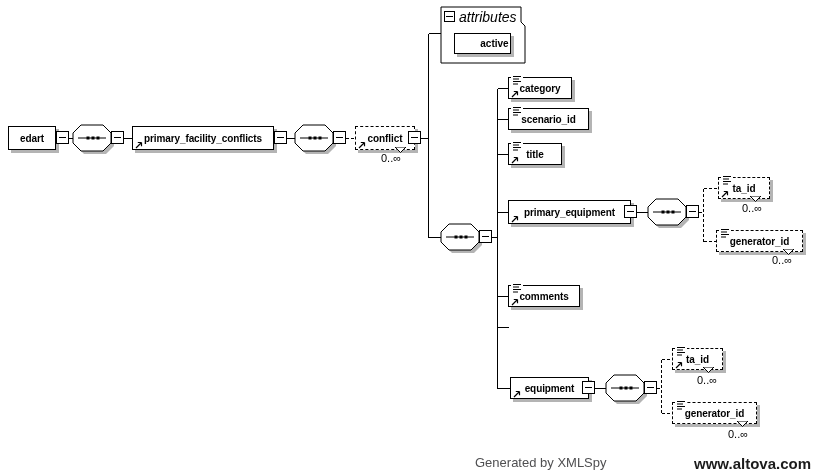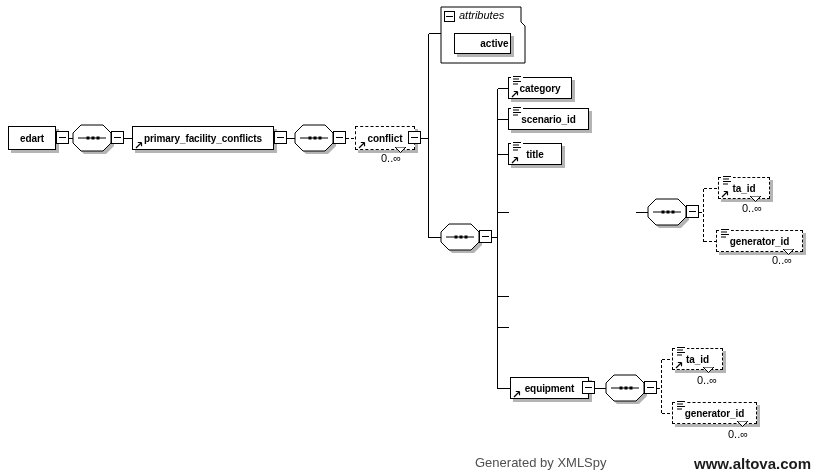--- a/index.html
+++ b/index.html
@@ -19,21 +19,21 @@
   .handle.fix{position:absolute;}
   .seq{position:absolute;z-index:2;width:44px;height:32px;}
   .lines-ic{position:absolute;left:2px;top:-4px;z-index:4;background:#fff;line-height:0;padding:0 1px;}
   .arrow-ic{position:absolute;left:2px;bottom:0px;z-index:4;line-height:0;}
   .chev-ic{position:absolute;right:7px;bottom:-5px;z-index:4;line-height:0;}
   .occ{position:absolute;z-index:2;font-size:11px;color:#000;}
   .attr-panel{position:absolute;left:440px;top:6px;z-index:3;width:88px;height:60px;}
   .attr-outline{position:absolute;left:0;top:0;}
   .attr-toggle{position:absolute;left:4px;top:5px;width:11px;height:11px;background:#fff;border:1px solid #000;}
   .attr-toggle::after{content:"";position:absolute;left:1px;right:1px;top:4px;border-top:1px solid #000;}
-  .attr-label{position:absolute;left:19px;top:3px;font-style:italic;font-size:11px;color:#000;white-space:nowrap;}
+  .attr-label{position:absolute;left:19px;top:3px;font-style:italic;font-size:14px;color:#000;white-space:nowrap;}
   .attr-item{position:absolute;left:14px;top:27px;width:57px;height:21px;background:#fff;border:1px solid #000;
              box-shadow:3px 3px 0 #b4b4b4;display:flex;align-items:center;justify-content:center;
              font-weight:bold;font-size:10px;padding-left:24px;}
   .footer-gen{position:absolute;left:475px;top:455px;font-size:13px;color:#4f4f51;z-index:3;}
   .footer-site{position:absolute;right:5px;top:455px;font-size:15px;font-weight:bold;color:#1c1c1c;z-index:3;}
 </style>
 </head>
 <body>
 
 <div id="canvas">
@@ -199,20 +199,29 @@
         </svg>
     </span>
     <span class="arrow-ic">
       <svg width="9" height="9">
           <path d="M1,8 L6.5,2.5 M6.5,2.5 H2.8 M6.5,2.5 V6.2" stroke="#000" stroke-width="1.2" fill="none"></path>
         </svg>
     </span>
     <span class="txt">title</span>
   </div>
 
+  <div class="ebox" style="left:508px;top:200px;width:123px;height:24px">
+    <span class="arrow-ic">
+      <svg width="9" height="9">
+          <path d="M1,8 L6.5,2.5 M6.5,2.5 H2.8 M6.5,2.5 V6.2" stroke="#000" stroke-width="1.2" fill="none"></path>
+        </svg>
+    </span>
+    <span class="txt">primary_equipment</span>
+    <span class="handle on"></span>
+  </div>
 
   <div class="seq" style="left:647px;top:198px">
     <svg width="44" height="32" viewBox="0 0 44 32">
       <polygon points="8,0 30,0 38,8 38,18 30,26 8,26 0,18 0,8" transform="translate(4,4)" fill="#b4b4b4"></polygon>
       <g transform="translate(1,1)">
         <polygon points="8,0 30,0 38,8 38,18 30,26 8,26 0,18 0,8" fill="#fff" stroke="#000"></polygon>
         <line x1="5" y1="13" x2="33" y2="13" stroke="#000"></line>
         <rect x="13.5" y="11.5" width="3" height="3" fill="#000"></rect>
         <rect x="18.5" y="11.5" width="3" height="3" fill="#000"></rect>
         <rect x="23.5" y="11.5" width="3" height="3" fill="#000"></rect>
@@ -259,20 +268,38 @@
     </span>
     <span class="txt">generator_id</span>
     <span class="chev-ic">
       <svg width="13" height="7">
           <polygon points="1,0 6.5,5.5 12,0" fill="#fff" stroke="#000" stroke-width="1"></polygon>
         </svg>
     </span>
   </div>
   <span class="occ" style="left:772px;top:254px">0..∞</span>
 
+  <div class="ebox" style="left:508px;top:285px;width:72px;height:22px">
+    <span class="lines-ic">
+      <svg width="10" height="11">
+          <g stroke="#000" stroke-width="1">
+            <line x1="1" y1="2.5" x2="9" y2="2.5"></line>
+            <line x1="1" y1="5" x2="7" y2="5"></line>
+            <line x1="1" y1="7.5" x2="9" y2="7.5"></line>
+            <line x1="1" y1="10" x2="6" y2="10"></line>
+          </g>
+        </svg>
+    </span>
+    <span class="arrow-ic">
+      <svg width="9" height="9">
+          <path d="M1,8 L6.5,2.5 M6.5,2.5 H2.8 M6.5,2.5 V6.2" stroke="#000" stroke-width="1.2" fill="none"></path>
+        </svg>
+    </span>
+    <span class="txt">comments</span>
+  </div>
 
 
   <div class="ebox" style="left:510px;top:377px;width:79px;height:22px">
     <span class="arrow-ic">
       <svg width="9" height="9">
           <path d="M1,8 L6.5,2.5 M6.5,2.5 H2.8 M6.5,2.5 V6.2" stroke="#000" stroke-width="1.2" fill="none"></path>
         </svg>
     </span>
     <span class="txt">equipment</span>
     <span class="handle on"></span>

